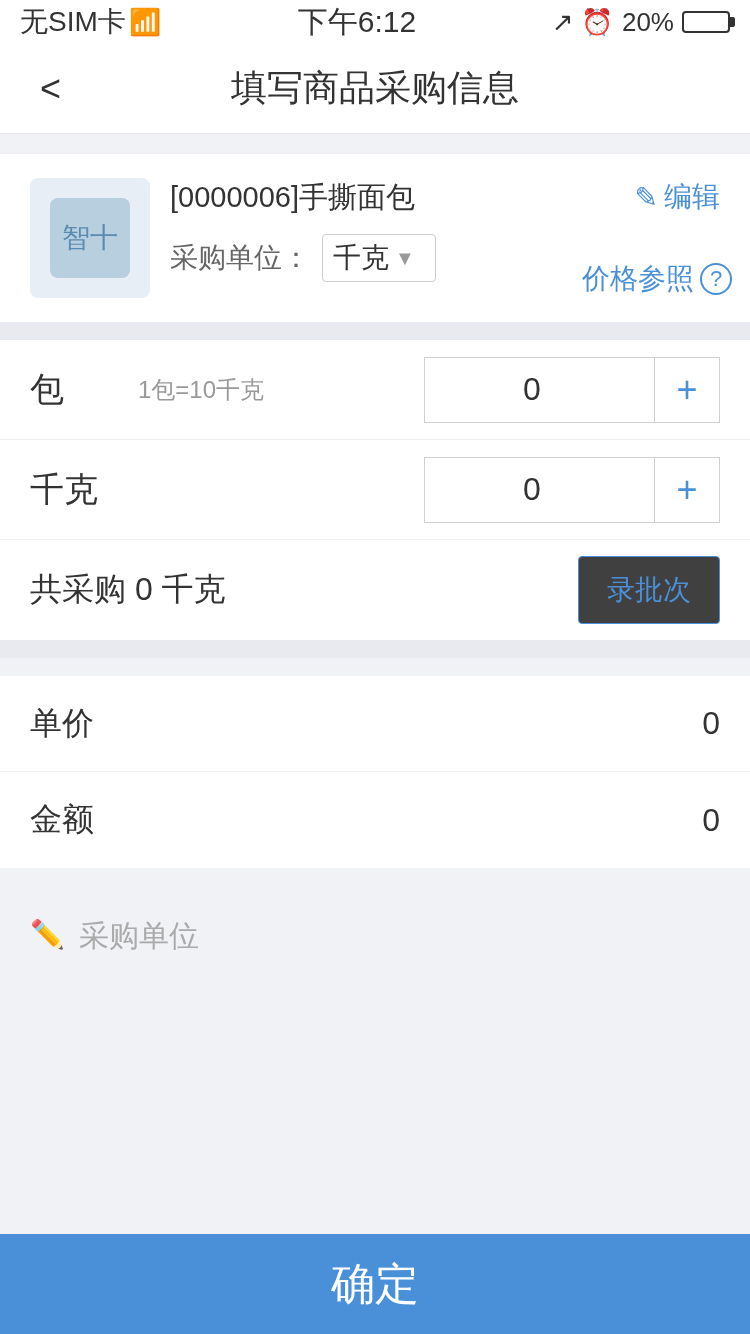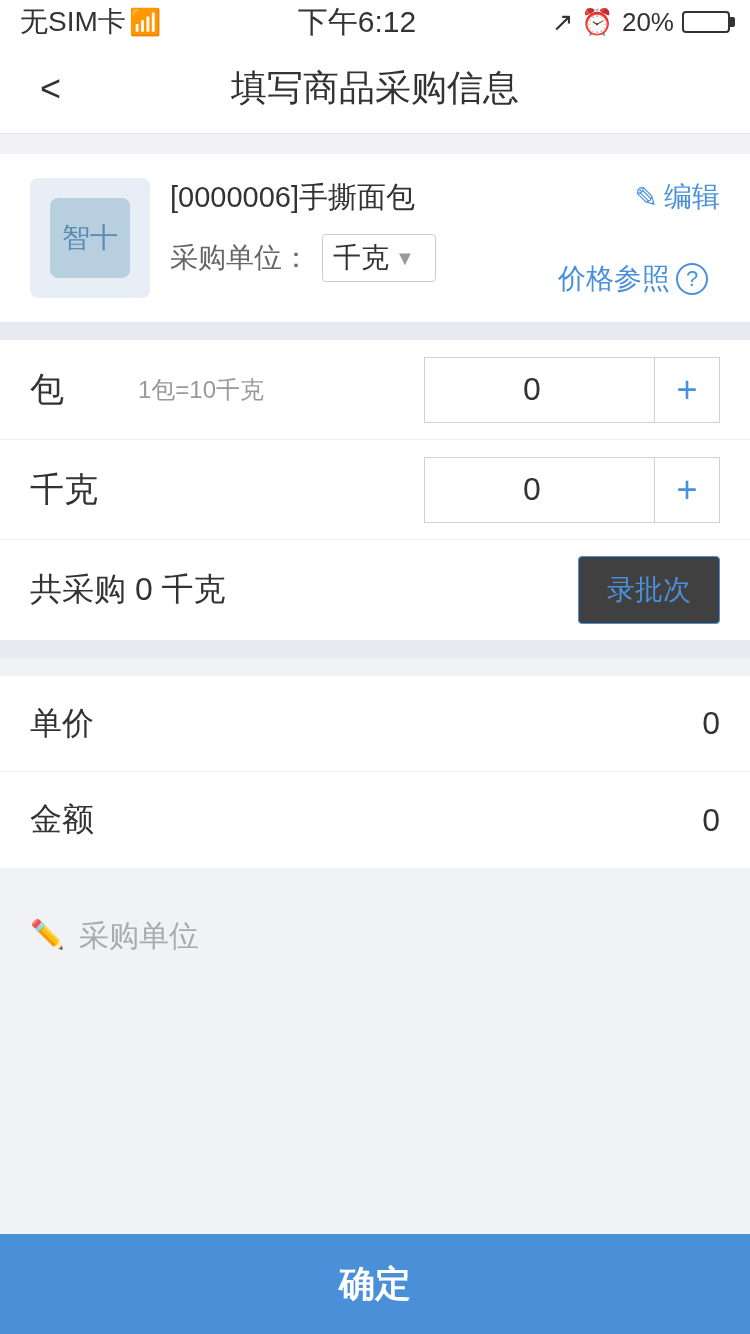--- a/index.html
+++ b/index.html
@@ -140,21 +140,21 @@
       right: 30px;
       top: 24px;
       color: #4a90d9;
       font-size: 28px;
       display: flex;
       align-items: center;
       gap: 6px;
     }
     .price-ref {
       position: absolute;
-      right: 42px;
+      right: 18px;
       bottom: 24px;
       color: #4a90d9;
       font-size: 28px;
       display: flex;
       align-items: center;
       gap: 6px;
     }
     .help-circle {
       width: 32px; height: 32px;
       border: 2px solid #4a90d9;
@@ -283,28 +283,27 @@
 
     
     .confirm-btn {
       position: fixed;
       bottom: 0;
       left: 0;
       width: 750px;
       height: 100px;
       background: #4a90d9;
       color: #fff;
-      font-size: 36px;
+      font-size: 44px;
       display: flex;
       align-items: center;
       justify-content: center;
       cursor: pointer;
       border: none;
       outline: none;
-      font-weight: bold;
     }
 
     .wifi-icon { font-size: 26px; }
   </style>
 </head>
 <body>
 
 <div class="status-bar">
   <div class="status-left">
     <span>无SIM卡</span>

